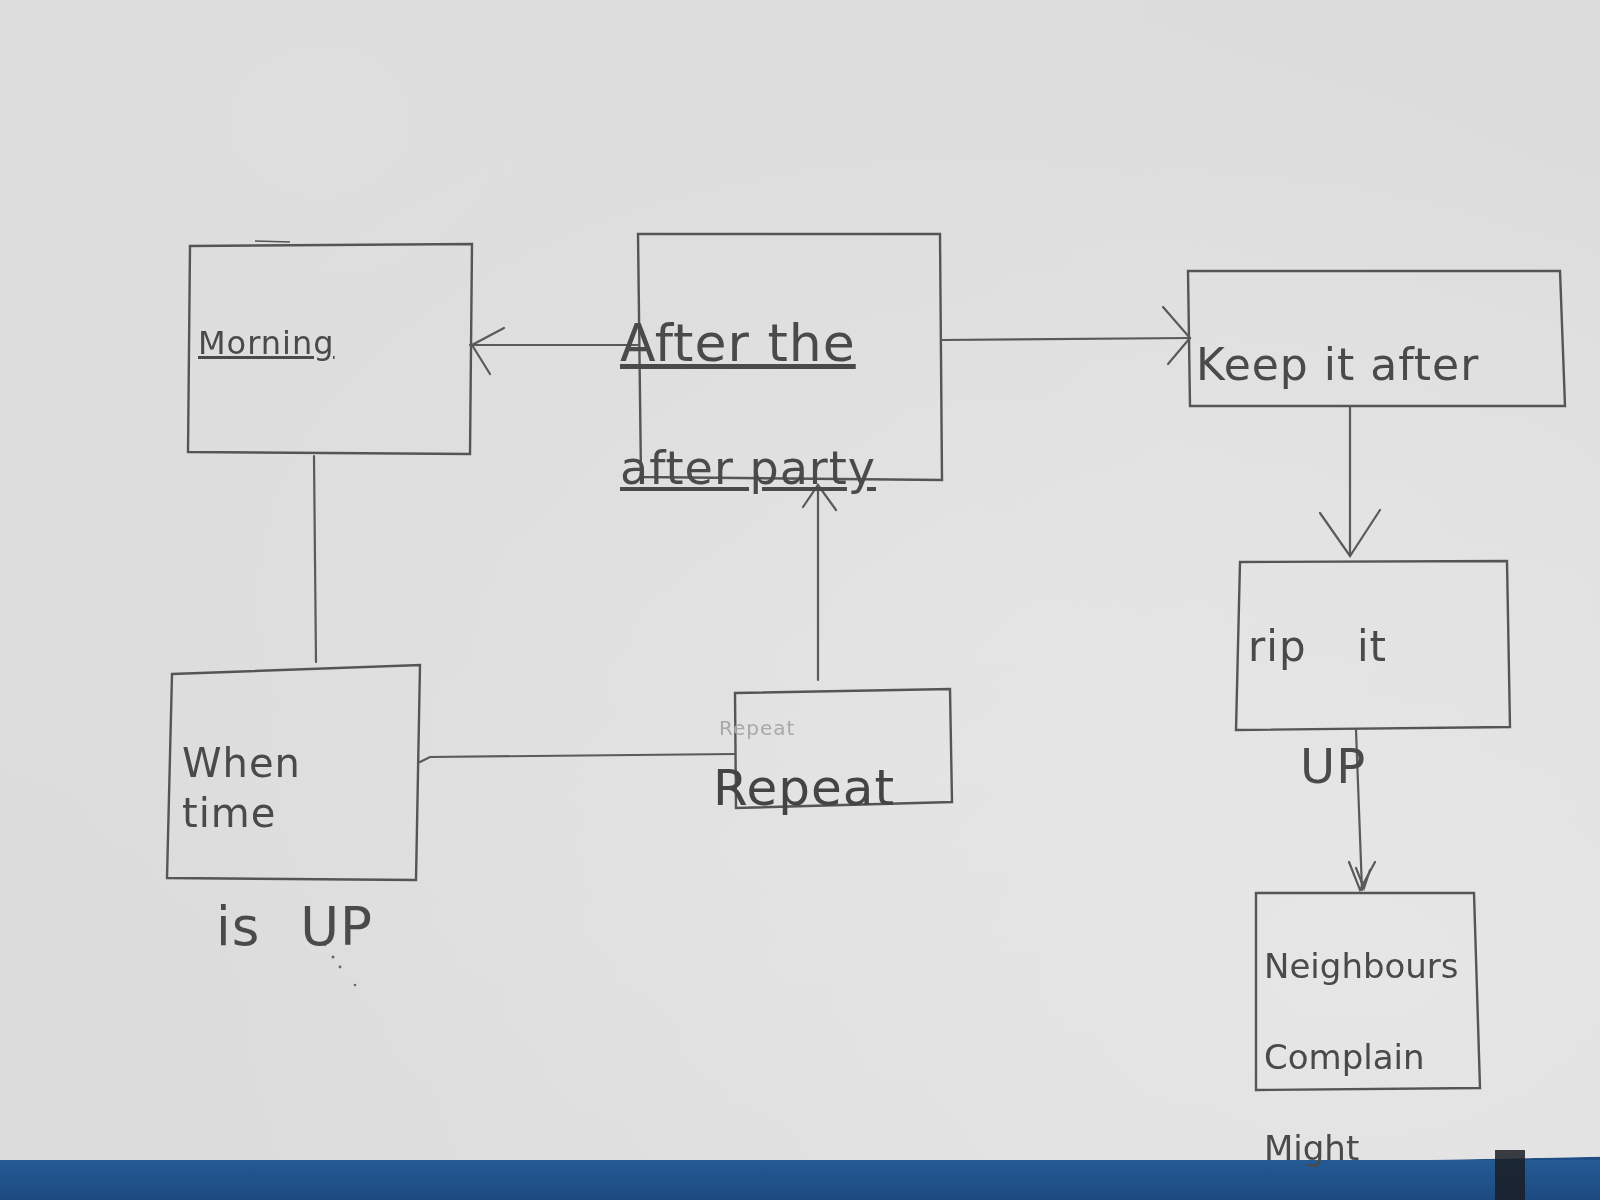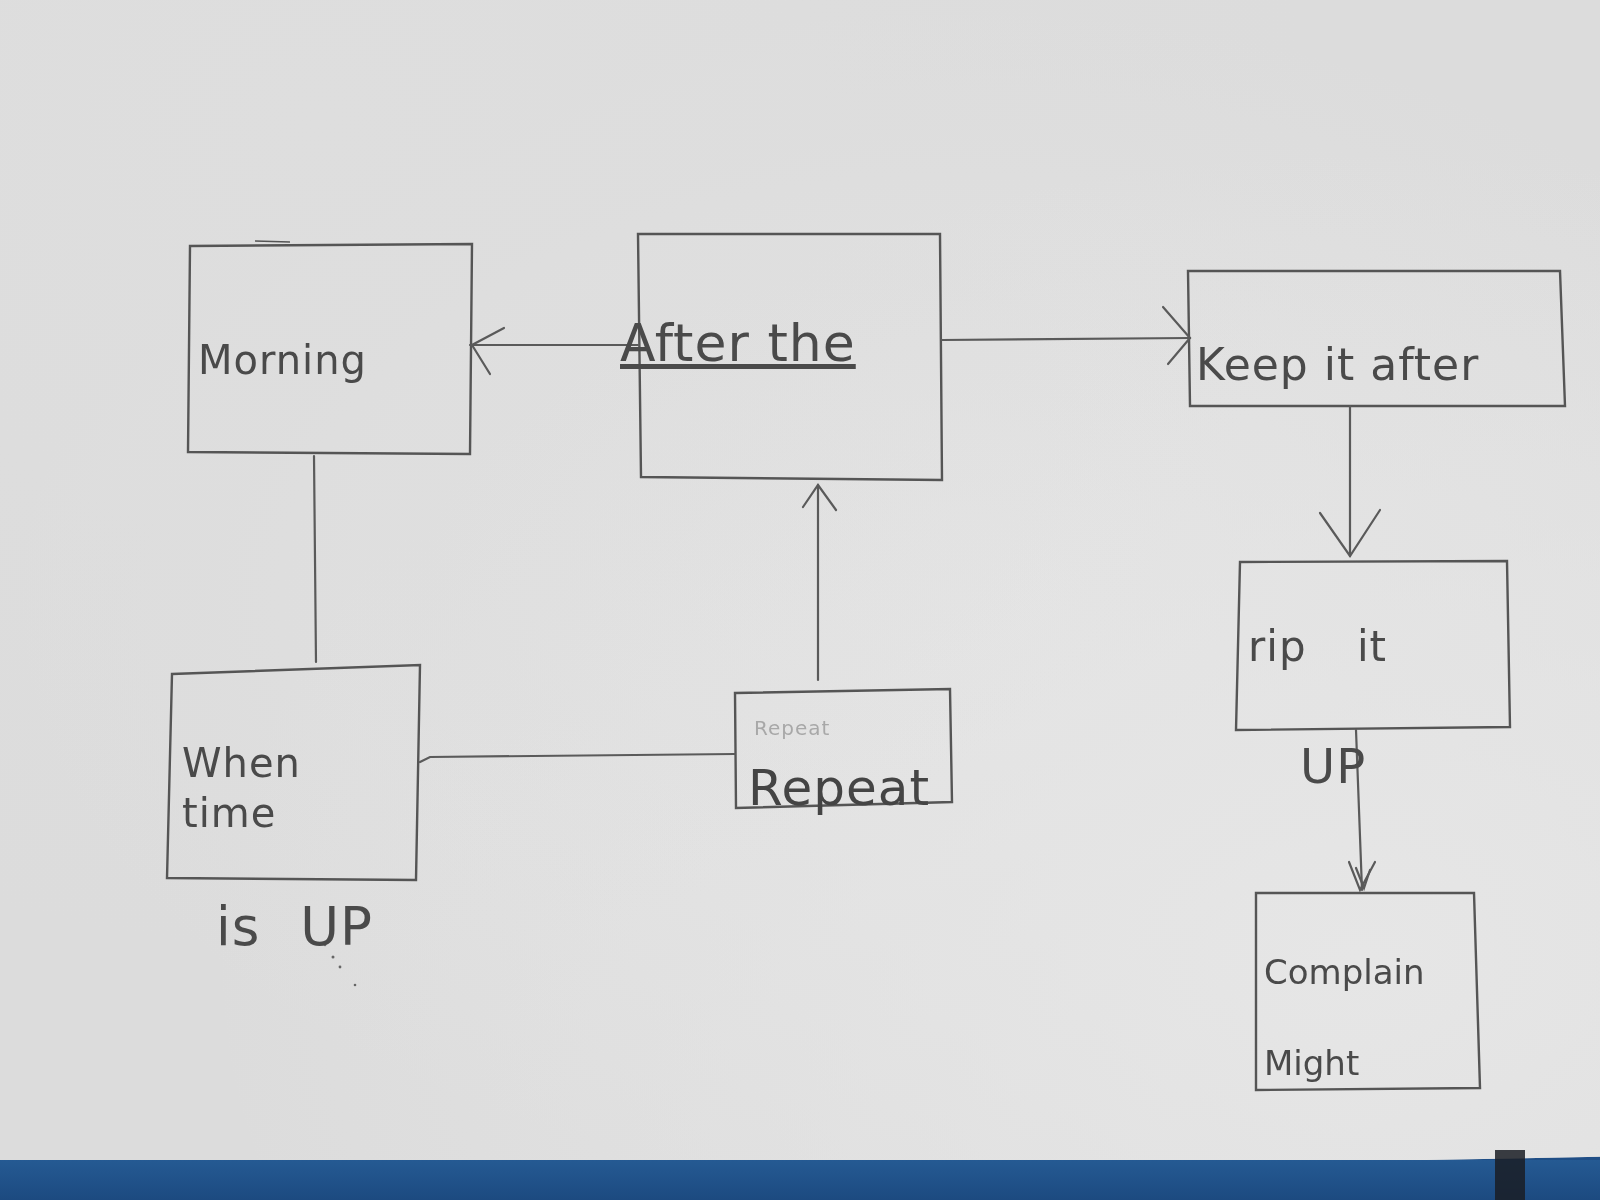--- a/index.html
+++ b/index.html
@@ -133,42 +133,44 @@
 
   <g>
     <circle cx="325" cy="945" r="1.3" fill="#777"></circle>
     <circle cx="333" cy="957" r="1.5" fill="#666"></circle>
     <circle cx="340" cy="967" r="1.4" fill="#666"></circle>
     <circle cx="355" cy="985" r="1.3" fill="#666"></circle>
   </g>
 </svg>
 
 <div class="label" style="left:198px; top:250px; font-size:44px; width:270px;">
-  <div style="margin-top:30px; font-size:40px;">Morning</div>
+  <div style="margin-top:18px; font-size:32px;text-decoration:underline;">Morning</div>
 </div>
 
 <div class="label" style="left:620px; top:248px; font-size:50px; width:290px;text-decoration:underline;">
   <div style="font-size:52px;">After the</div>
+  <div style="margin-top:2px; font-size:46px;">after party</div>
 </div>
 
 <div class="label" style="left:1196px; top:282px; font-size:44px; width:360px;">
   <div>Keep it after</div>
 </div>
 
 <div class="label" style="left:1248px; top:568px; font-size:42px; width:250px;">
   <div style="word-spacing:36px;">rip it</div>
   <div style="margin-left:52px; margin-top:10px; font-size:48px;">UP</div>
 </div>
 
 <div class="label" style="left:1264px; top:902px; font-size:34px; width:210px; letter-spacing:0;">
+  <div>Neighbours</div>
   <div style="margin-top:6px;">Complain</div>
   <div style="margin-top:6px;">Might</div>
 </div>
 
 <div class="label" style="left:182px; top:688px; font-size:40px; width:240px;">
   <div style="word-spacing:26px;">When time</div>
   <div style="margin-left:34px; margin-top:6px; font-size:53px; word-spacing:22px;">is UP</div>
 </div>
 
-<div class="label" style="left:748px; top:696px; width:200px;">
+<div class="label" style="left:713px; top:696px; width:200px;">
   <div class="faint" style="font-size:20px; margin-left:6px;">Repeat</div>
   <div style="font-size:50px; margin-top:-4px; color:#444;">Repeat</div>
 </div>
 
 </body></html>

